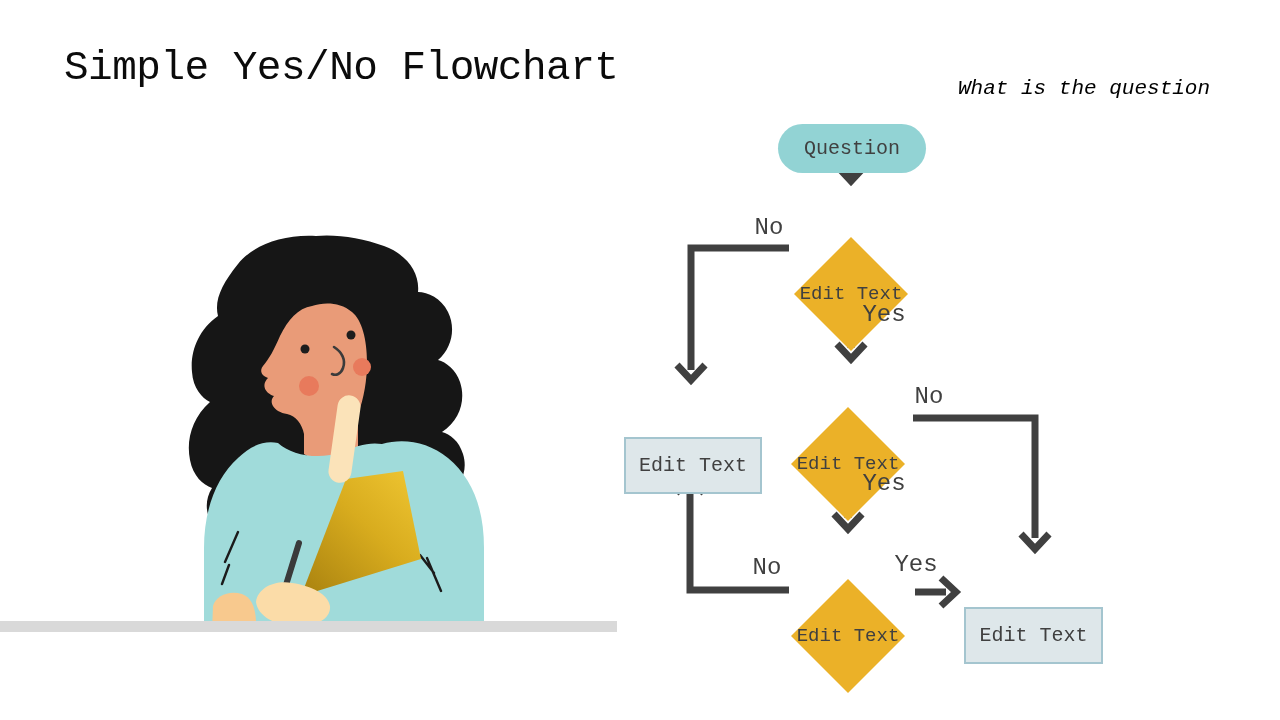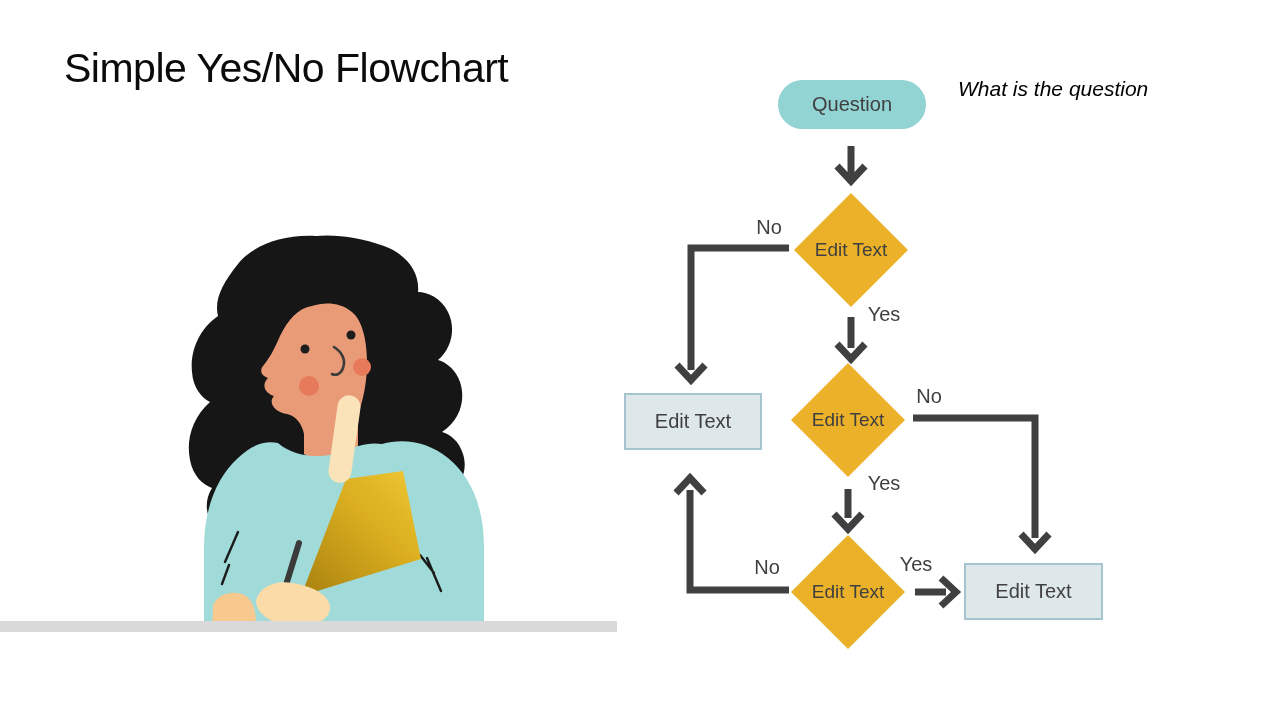--- a/index.html
+++ b/index.html
@@ -1,48 +1,48 @@
 <!DOCTYPE html>
 <html><head>
 <meta charset="utf-8">
 <style>
   html,body{margin:0;padding:0;background:#ffffff;}
   #stage{
     position:relative;width:1280px;height:720px;overflow:hidden;background:#ffffff;
-    font-family:Liberation Sans, sans-serif;color:#404040;
+    font-family:Liberation Mono, monospace;color:#404040;
   }
   #art{position:absolute;left:0;top:0;width:1280px;height:720px;}
   .slide-title{
     position:absolute;left:64px;top:46px;font-size:41px;line-height:1.1;
     color:#0b0b0b;letter-spacing:-0.5px;white-space:nowrap;
   }
   .annotation{
     position:absolute;left:958px;top:74px;font-size:21px;line-height:29px;
     font-style:italic;color:#000000;
   }
   .node{position:absolute;display:flex;align-items:center;justify-content:center;
-    font-size:20px;color:#404040;text-align:center;box-sizing:border-box;}
+    font-size:20px;color:#404040;text-align:center;box-sizing:border-box;margin-top:44px;}
   .pill{
     left:778px;top:80px;width:148px;height:49px;border-radius:24.5px;
     background:#92D3D4;
   }
   .diamond{
     width:114px;height:114px;background:#EBB128;font-size:19px;
     clip-path:polygon(50% 0,100% 50%,50% 100%,0 50%);
   }
   #diamond1{left:794px;top:193px;}
   #diamond2{left:791px;top:363px;}
   #diamond3{left:791px;top:535px;}
   .result{
     background:#DEE7EA;border:2px solid #A4C5CF;font-size:20px;
   }
   #result-left{left:624px;top:393px;width:138px;height:57px;}
   #result-right{left:964px;top:563px;width:139px;height:57px;}
   .edge-label{
-    position:absolute;transform:translate(-50%,-50%);font-size:20px;color:#404040;
+    position:absolute;transform:translate(-50%,-50%);font-size:24px;color:#404040;
     white-space:nowrap;
   }
 </style>
 </head>
 <body>
 
 <div id="stage">
 
   <svg id="art" viewBox="0 0 1280 720" xmlns="http://www.w3.org/2000/svg">
     <defs>

